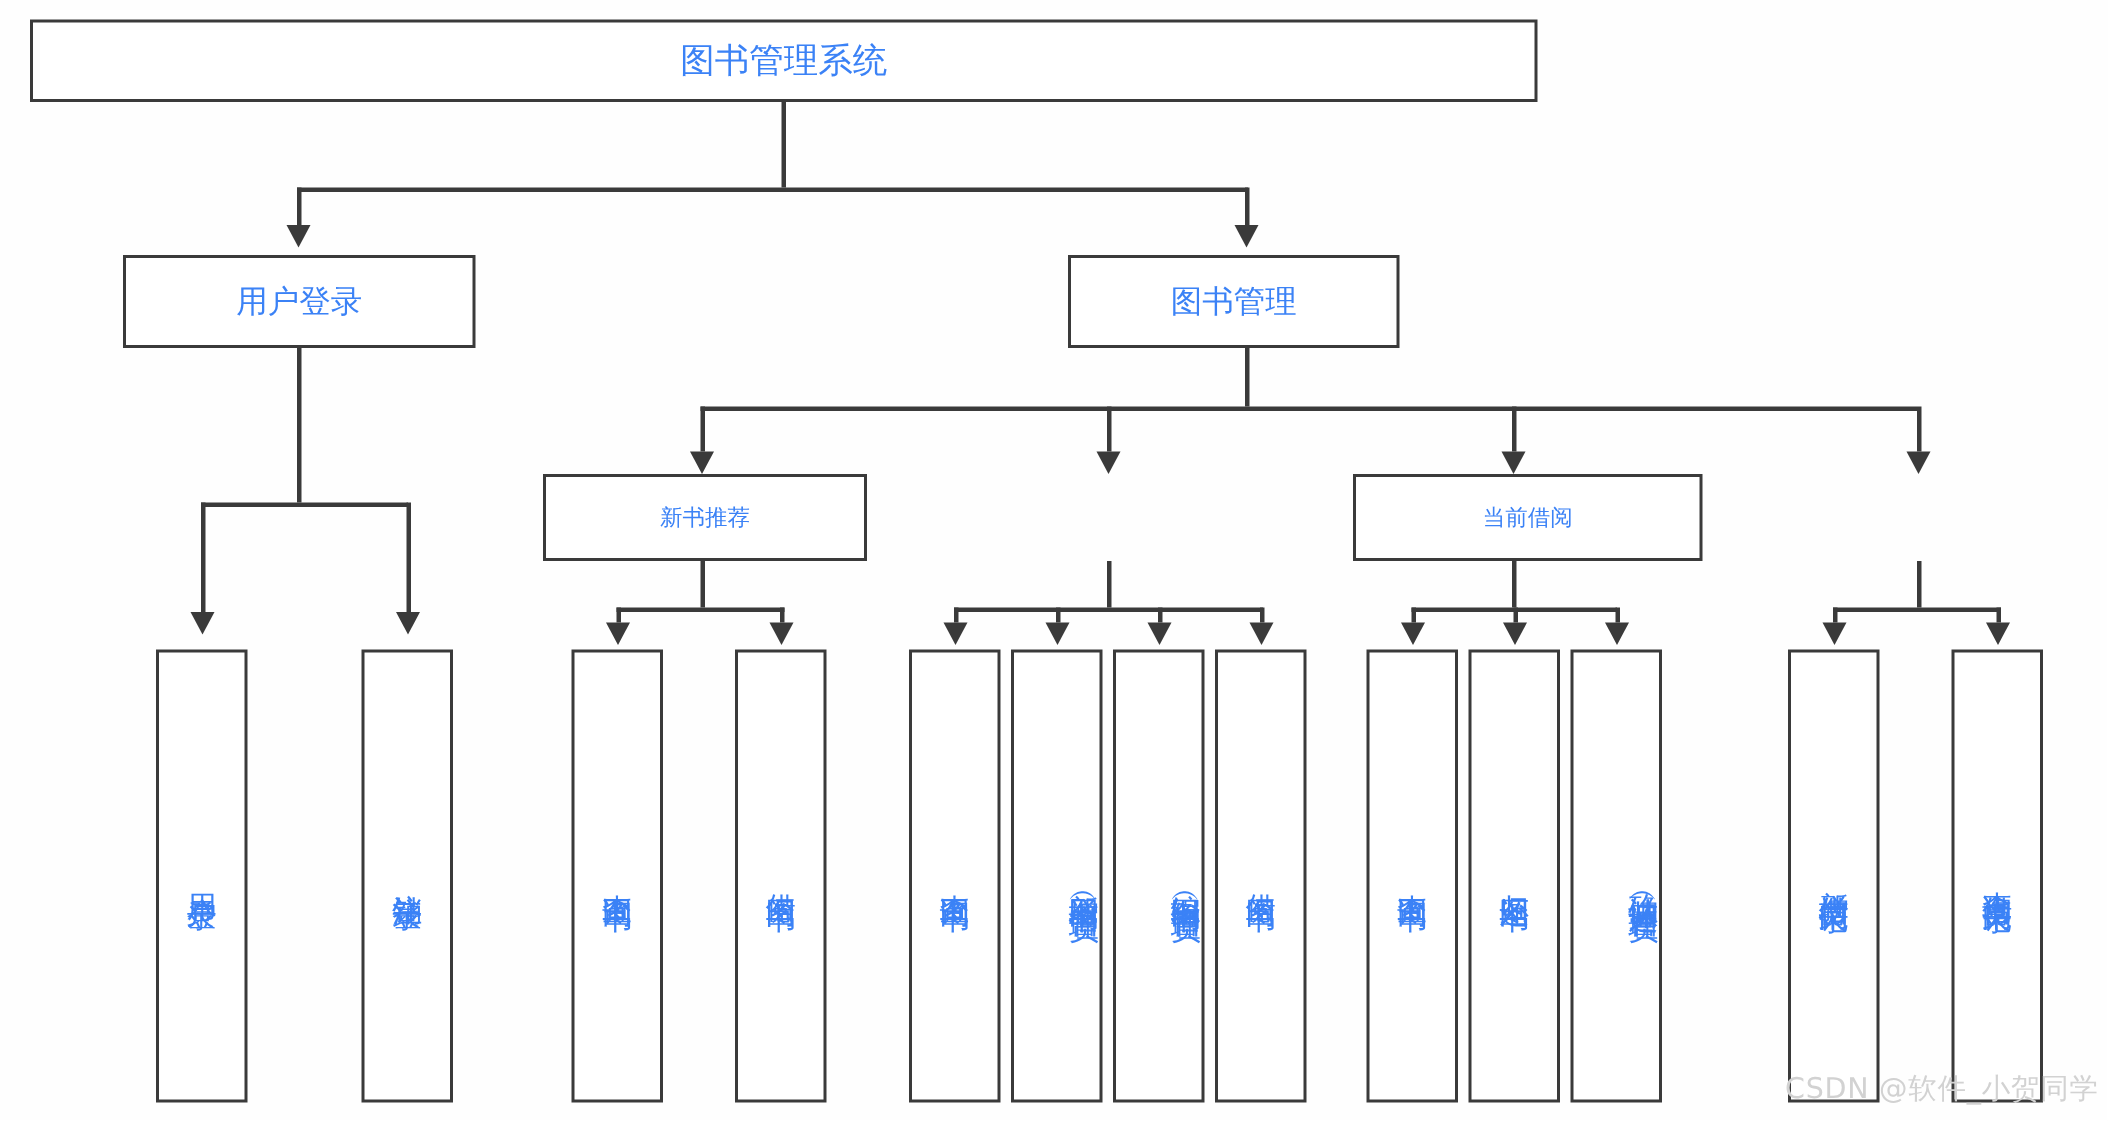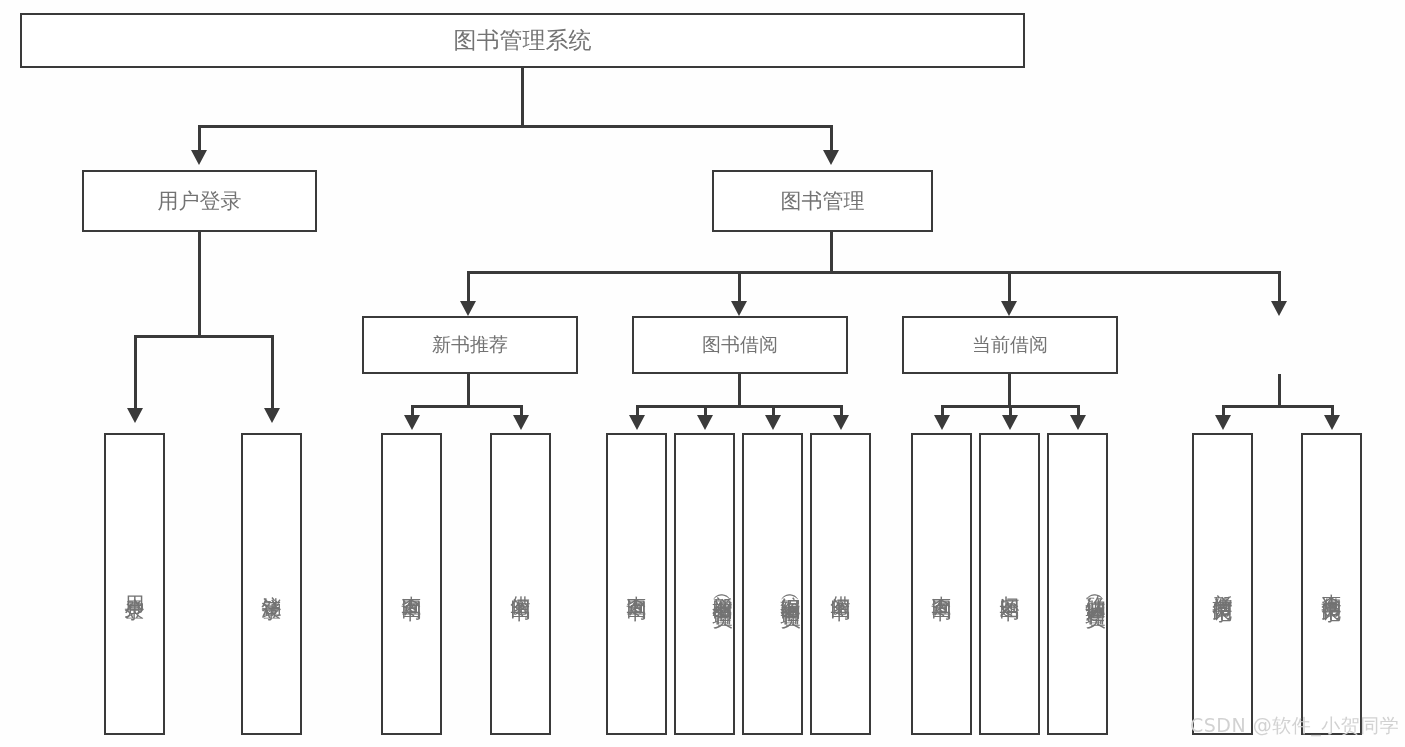--- a/index.html
+++ b/index.html
@@ -16,25 +16,25 @@
     overflow: hidden;
   }
   .node {
     position: absolute;
     box-sizing: border-box;
     border: 2.5px solid #3a3a3a;
     background: #ffffff;
     display: flex;
     align-items: center;
     justify-content: center;
-    color: #737373;
+    color: #3b82f6;
   }
   .node.level1 { font-size: 23px; }
   .node.level2 { font-size: 21px; }
-  .node.level3 { font-size: 19px; }
+  .node.level3 { font-size: 15px; }
   .node.leaf {
     font-size: 20px;
     writing-mode: vertical-rl;
     text-orientation: upright;
     align-items: flex-start;
     justify-content: center;
     padding-top: 10px;
     letter-spacing: 2px;
     line-height: 1.05;
   }
@@ -108,24 +108,21 @@
   <div class="conn v" style="left:738px; top:271px; height:30px;"></div>
   <div class="arrow" style="left:731px; top:301px;"></div>
   <div class="conn v" style="left:1008px; top:271px; height:30px;"></div>
   <div class="arrow" style="left:1001px; top:301px;"></div>
   <div class="conn v" style="left:1278px; top:271px; height:30px;"></div>
   <div class="arrow" style="left:1271px; top:301px;"></div>
 
   <div class="node level3" style="left:362px; top:316px; width:216px; height:58px;">
     <span class="node-label">新书推荐</span>
   </div>
-  <div class="node level3" style="left:632px; top:316px; width:216px; height:58px;">
-    <span class="node-label">图书借阅</span>
-  </div>
-  <div class="node level3" style="left:902px; top:316px; width:216px; height:58px;">
+  <div class="node level3" style="left:902px; top:316px; width:233px; height:58px;">
     <span class="node-label">当前借阅</span>
   </div>
 
   <div class="conn v" style="left:467px; top:374px; height:31px;"></div>
   <div class="conn h" style="left:411px; top:405px; width:112px;"></div>
   <div class="conn v" style="left:411px; top:405px; height:10px;"></div>
   <div class="arrow" style="left:404px; top:415px;"></div>
   <div class="conn v" style="left:520px; top:405px; height:10px;"></div>
   <div class="arrow" style="left:513px; top:415px;"></div>
 

